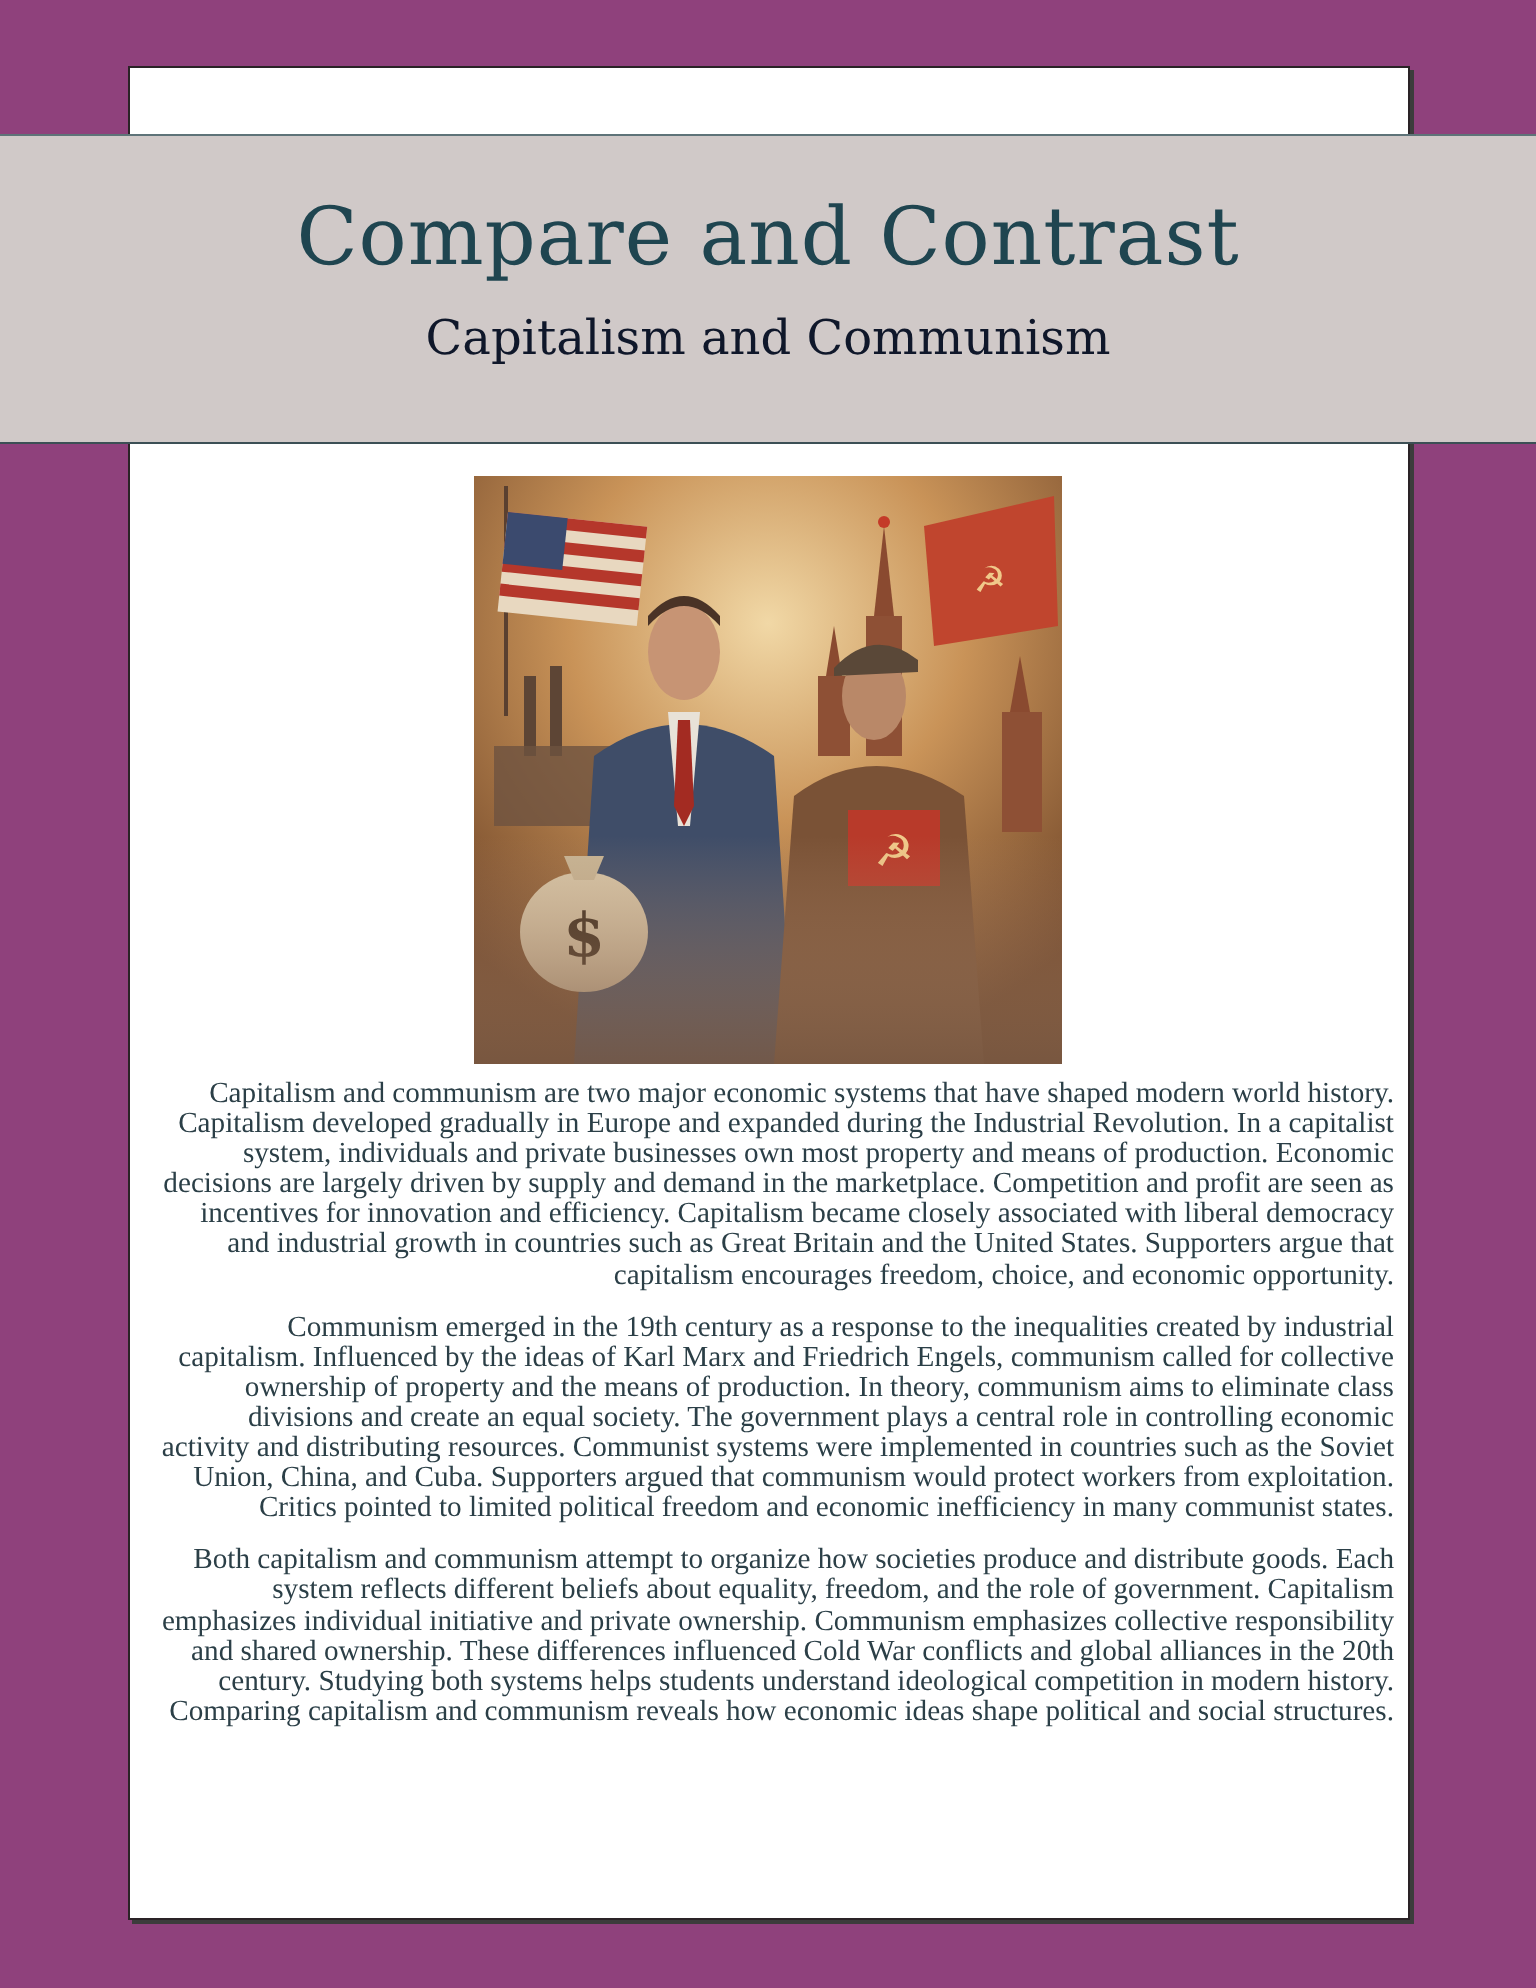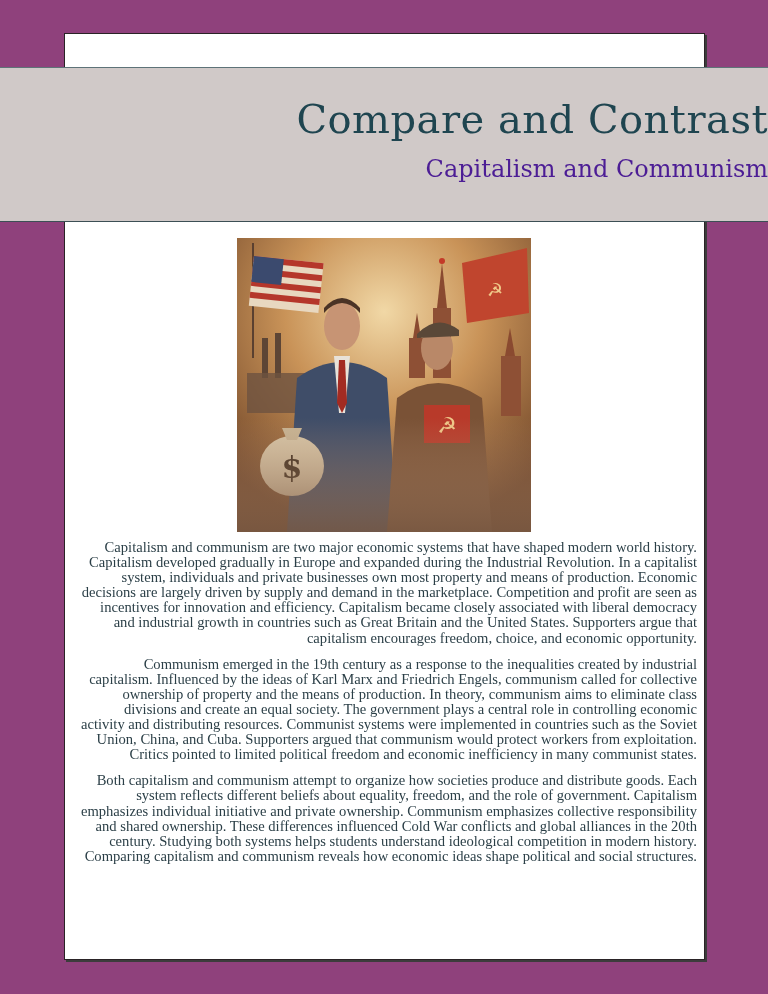--- a/index.html
+++ b/index.html
@@ -13,34 +13,34 @@
     position:absolute; left:64px; top:33px; width:639px; height:925px;
     background:#ffffff;
     border:1.5px solid #2a2326;
     box-shadow: 2px 2px 0 #3c3c3c;
   }
   .header-band {
     position:absolute; left:0; top:67px; width:768px; height:153px;
     background:#d0c9c8;
     border-top:1.5px solid #5e7378;
     border-bottom:1.5px solid #3c4f55;
-    text-align:right;
+    text-align:center;
   }
   .title {
     position:absolute; left:0; right:0; top:28px;
     font-family:"DejaVu Serif", serif;
     font-size:40px; letter-spacing:0.5px;
     color:#1f4550;
     font-weight:normal;
   }
   .subtitle {
     position:absolute; left:0; right:0; top:87px;
     font-family:"DejaVu Serif", serif;
     font-size:24px;
-    color:#4c1d95;
+    color:#0f172a;
   }
   .hero {
     position:absolute; left:237px; top:238px; width:294px; height:294px;
     overflow:hidden;
     background:
       radial-gradient(ellipse at 50% 20%, #f2d9a8 0%, #d3a267 35%, #8b5a34 75%, #5b3a22 100%);
   }
   .hero svg { width:100%; height:100%; display:block; }
   .body-text {
     position:absolute; left:77px; top:540px; width:620px;

